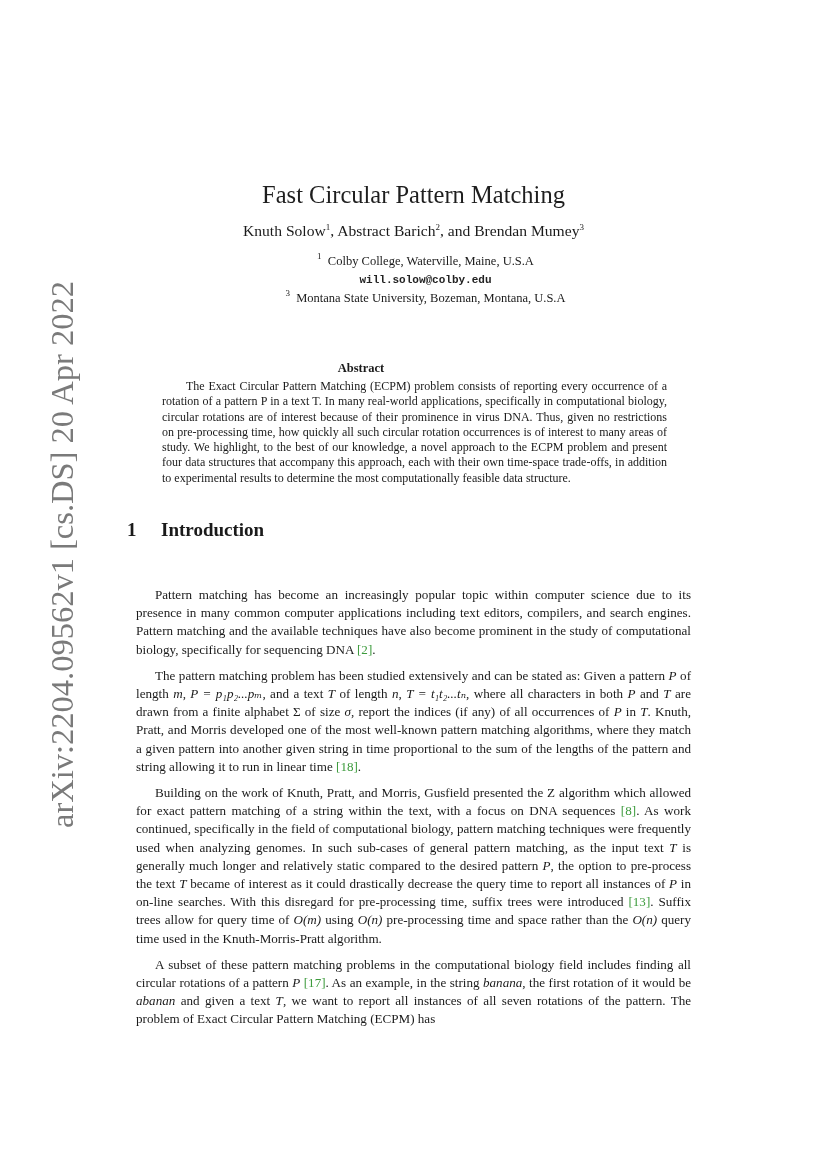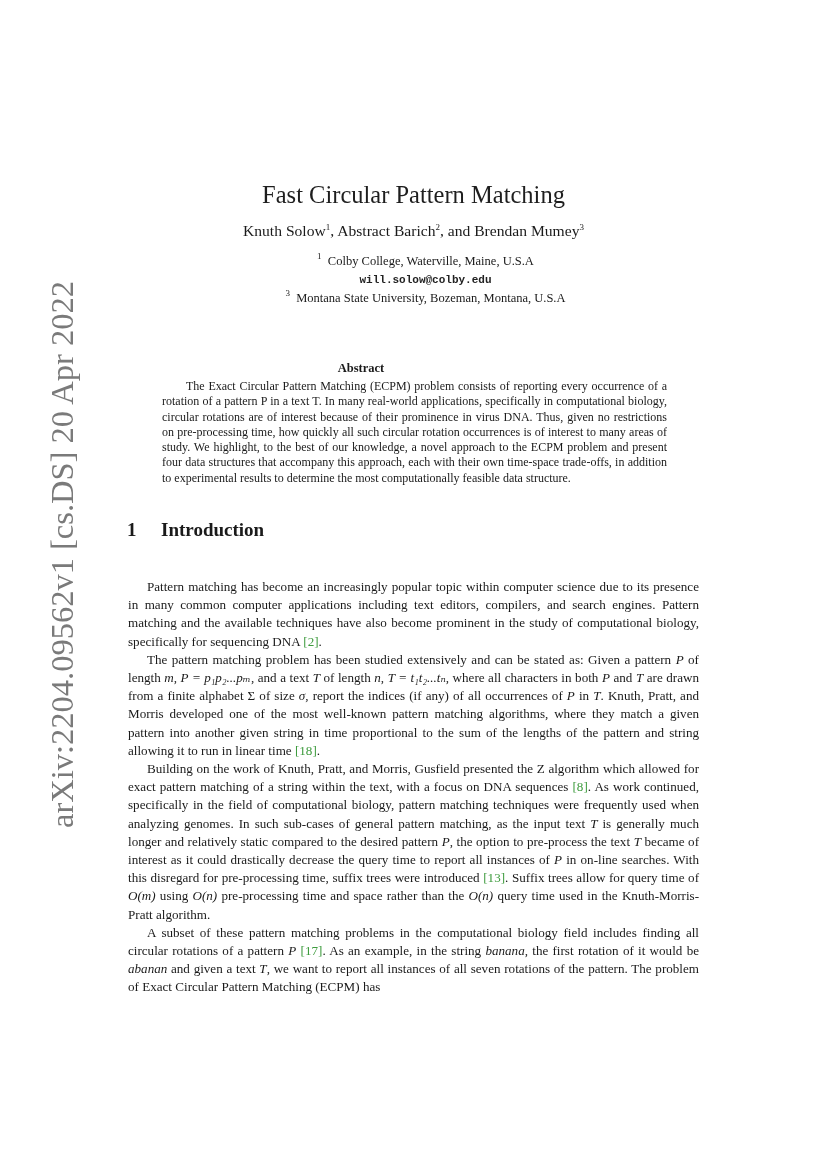--- a/index.html
+++ b/index.html
@@ -19,21 +19,21 @@
   .affil { display:block; }
   .email { display:block; font-size:11px; font-weight:bold; color:#222; }
 
   #abstract-heading { position:absolute; left:0; width:666px; top:360px; text-align:center; font-weight:bold; font-size:12.5px; line-height:16px;margin-left:28px; }
   #abstract-body { position:absolute; left:162px; width:505px; top:379px; font-size:12px; line-height:15.3px; text-align:justify; text-indent:24px; }
 
   #sec-heading { position:absolute; left:127px; top:518px; font-size:19px; font-weight:bold; line-height:24px; }
   #sec-heading .num { display:inline-block; width:34px; }
 
   #body { position:absolute; left:128px; width:571px; top:578px; font-size:13.1px; line-height:18.2px; text-align:justify; }
-  #body p { margin:0; text-indent:19px; }
+  #body p { margin:8px; text-indent:19px; }
   .cite { color:#3d9b3d; }
   i.m { font-style:italic; }
 </style>
 </head>
 <body>
 
 <div id="arxiv-stamp">
   <div class="rot">arXiv:2204.09562v1  [cs.DS]  20 Apr 2022</div>
 </div>
 

